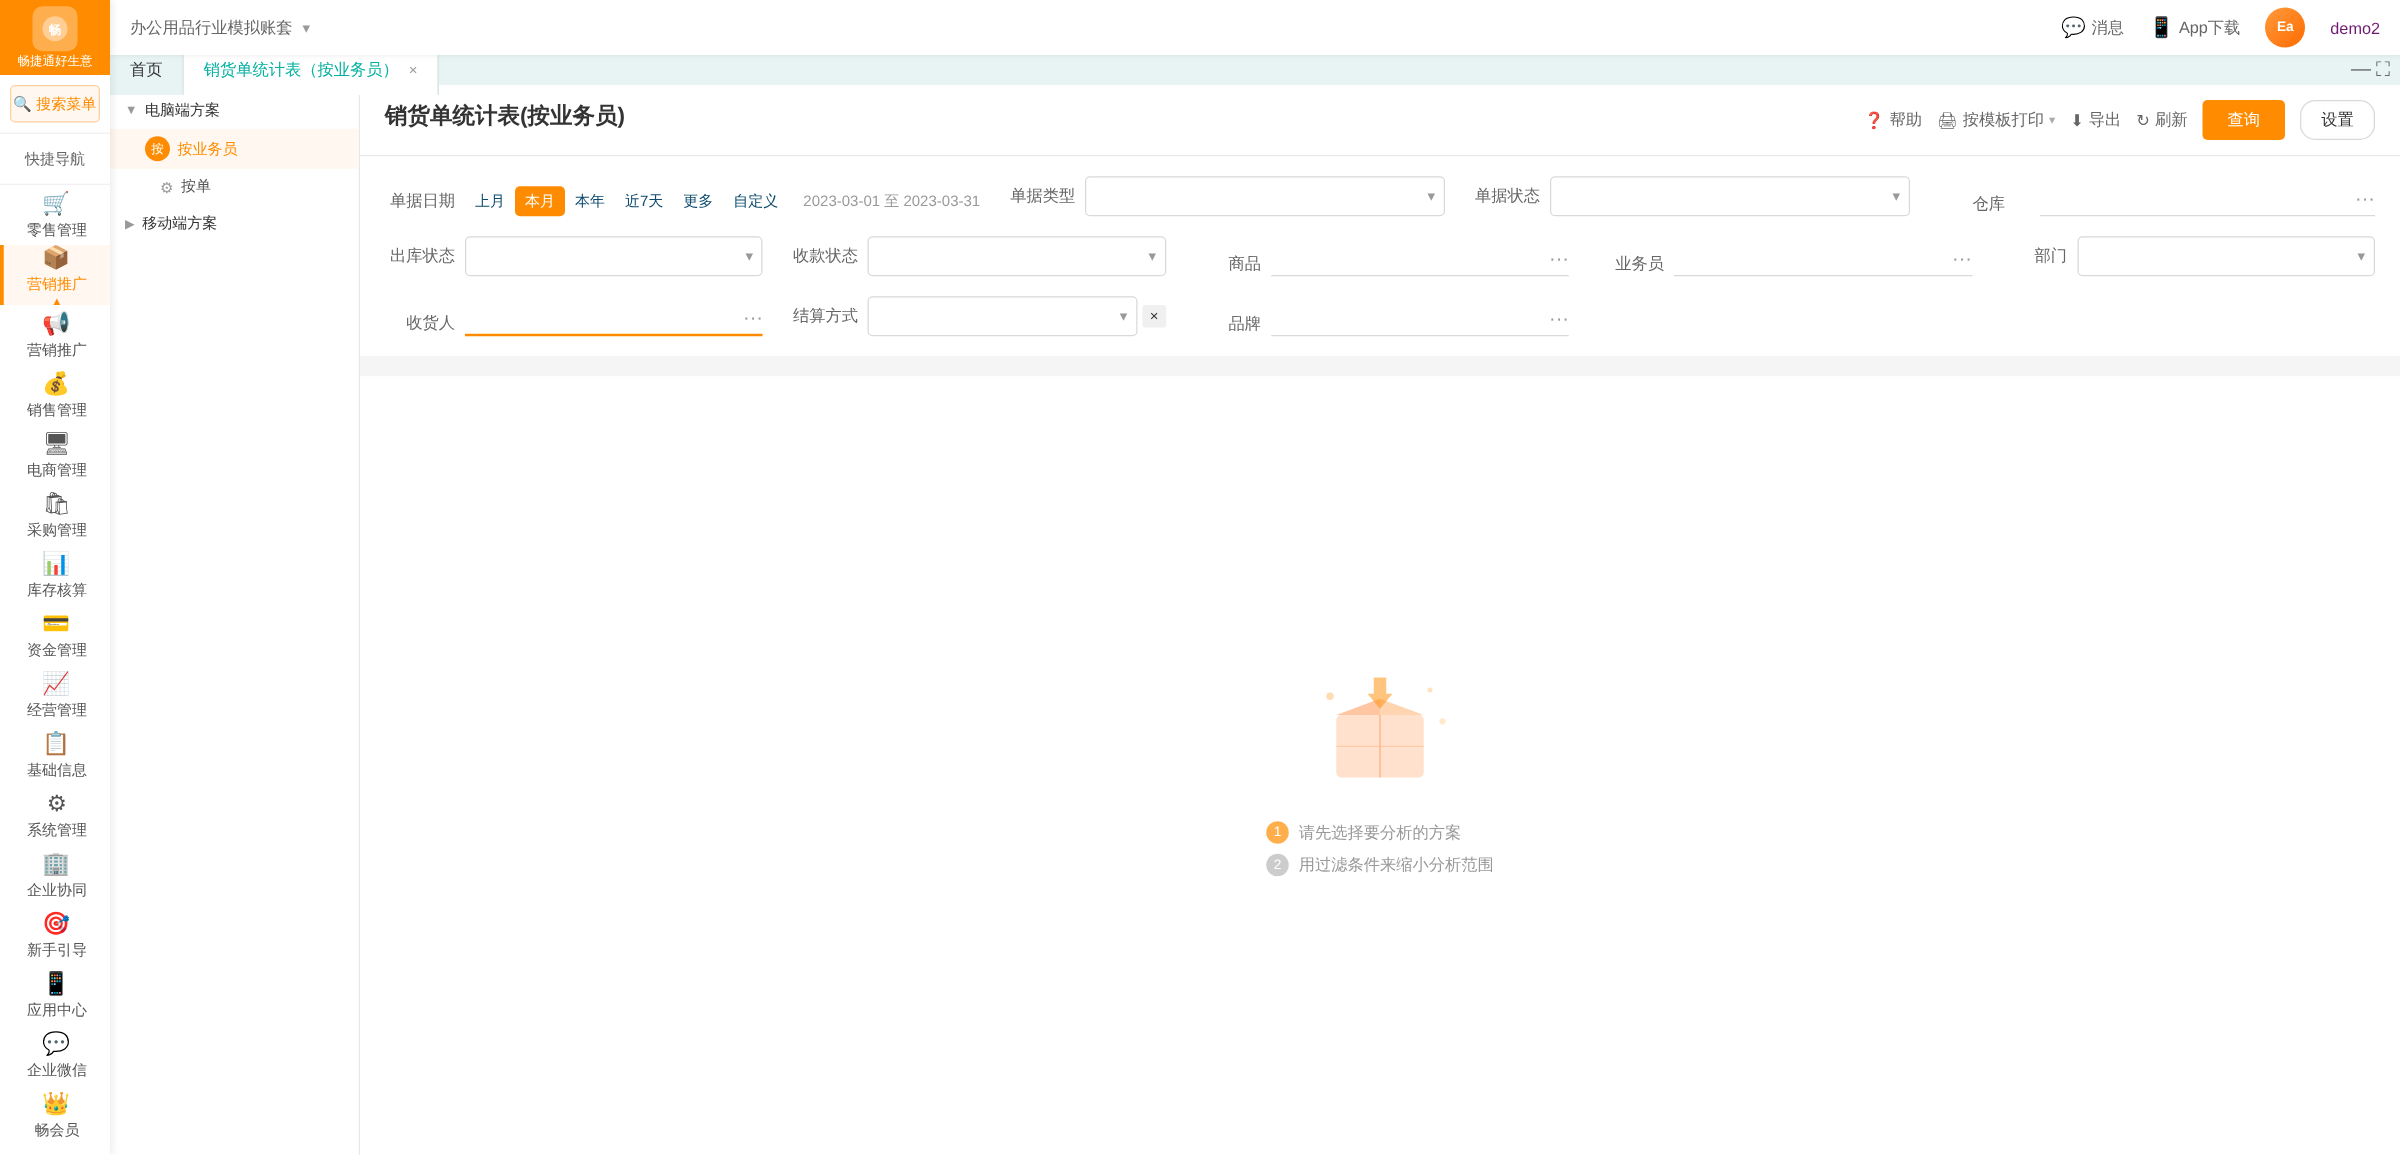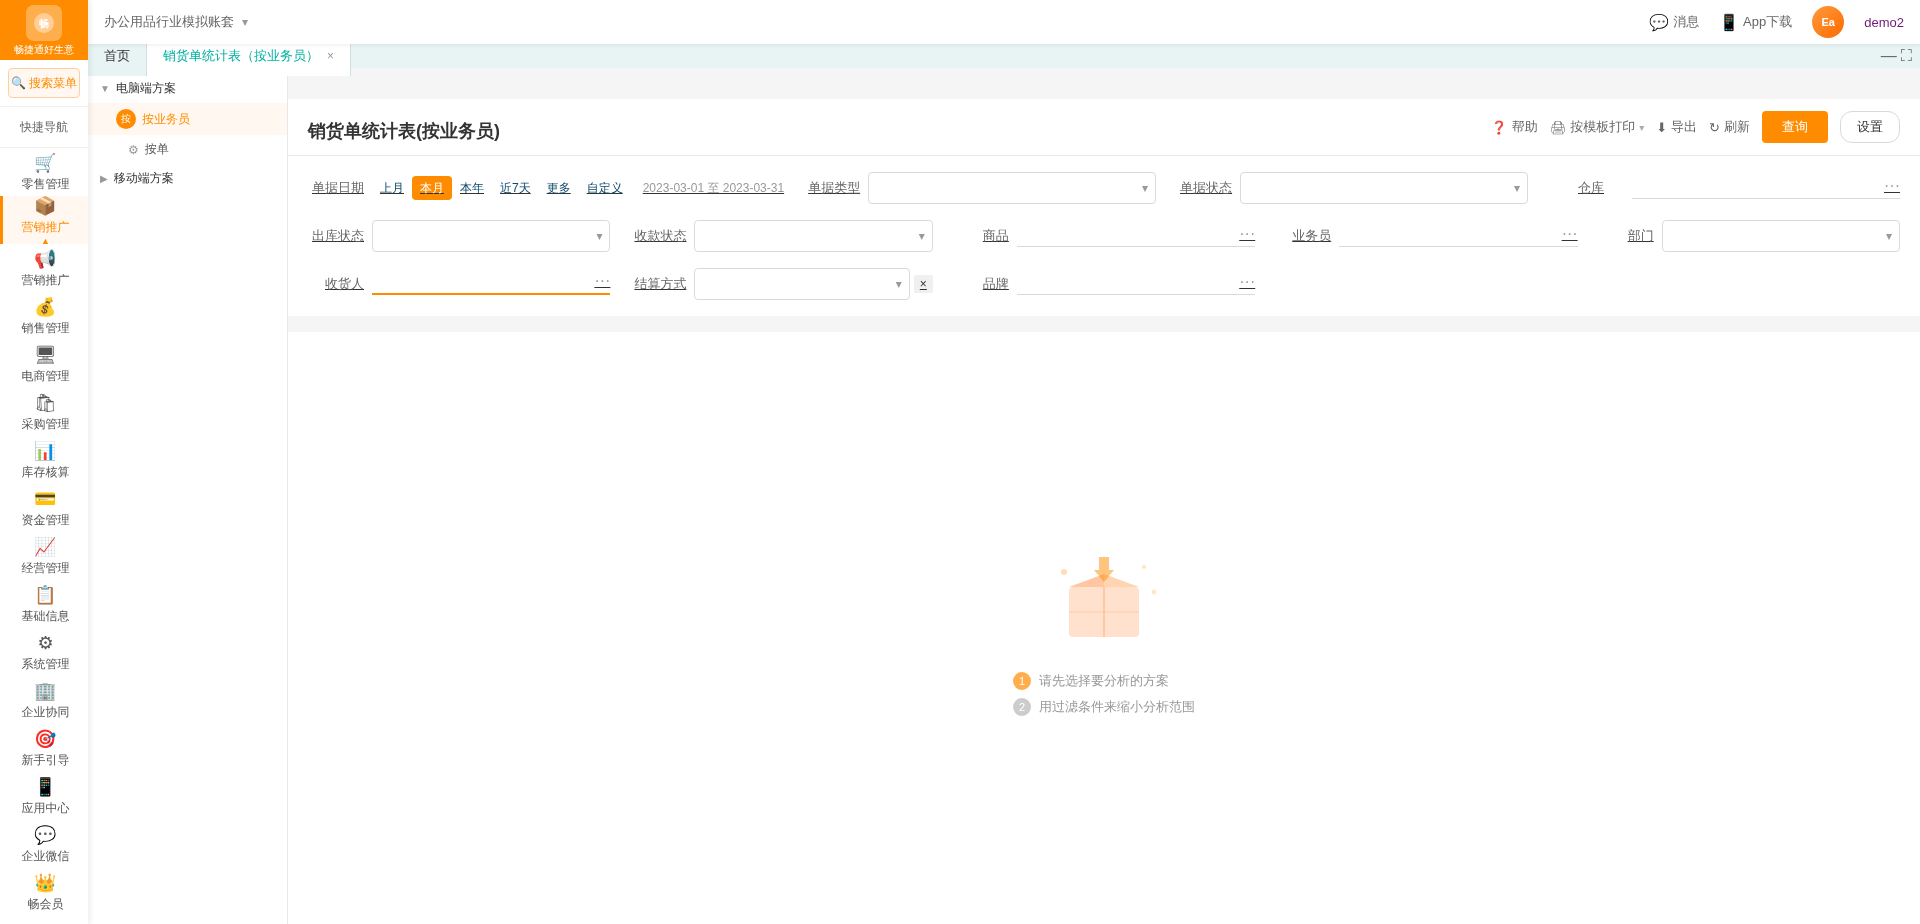--- a/index.html
+++ b/index.html
@@ -53,30 +53,30 @@
     .tree-group-label .arrow { color: #999; font-size: 10px; }
     .tree-item { display: flex; align-items: center; gap: 6px; padding: 6px 12px 6px 28px; font-size: 12px; color: #333; cursor: pointer; }
     .tree-item.active { color: #ff8c00; background: #fff7f0; }
     .tree-item .tree-item-icon { width: 20px; height: 20px; border-radius: 50%; background: #ff8c00; color: #fff; display: flex; align-items: center; justify-content: center; font-size: 10px; }
     .tree-sub-item { display: flex; align-items: center; gap: 6px; padding: 6px 12px 6px 40px; font-size: 12px; color: #555; cursor: pointer; }
 
     
     .right-panel { flex: 1; display: flex; flex-direction: column; overflow: hidden; }
 
     
-    .page-header { background: #fff; padding: 12px 20px 0; border-bottom: 1px solid #e8e8e8; display: flex; align-items: flex-end; justify-content: space-between; flex-shrink: 0; margin-top: 31px; }
+    .page-header { background: #fff; padding: 12px 20px 0; border-bottom: 1px solid #e8e8e8; display: flex; align-items: flex-start; justify-content: space-between; flex-shrink: 0; }
     .page-title { font-size: 18px; font-weight: 600; color: #333; padding-bottom: 12px; }
     .page-actions { display: flex; align-items: center; gap: 12px; padding-bottom: 12px; }
     .action-btn { display: flex; align-items: center; gap: 4px; color: #666; font-size: 13px; cursor: pointer; background: none; border: none; }
     .primary-btn { height: 32px; padding: 0 20px; background: #ff8c00; color: #fff; border: none; border-radius: 4px; font-size: 13px; cursor: pointer; }
     .secondary-btn { height: 32px; padding: 0 16px; background: #fff; color: #333; border: 1px solid #d9d9d9; border-radius: 12px; font-size: 13px; cursor: pointer; }
 
     
     .filter-area { background: #fff; padding: 16px 20px; flex-shrink: 0; }
-    .filter-row { display: flex; align-items: center; gap: 20px; margin-bottom: 16px; text-decoration: underline; }
+    .filter-row { display: flex; align-items: flex-end; gap: 20px; margin-bottom: 16px; }
     .filter-row:last-child { margin-bottom: 0; }
     .filter-item { display: flex; align-items: center; gap: 8px; }
     .filter-label { font-size: 13px; color: #666; white-space: nowrap; min-width: 56px; text-align: right; }
     .filter-select { height: 32px; border: 1px solid #d9d9d9; border-radius: 4px; padding: 0 28px 0 8px; font-size: 13px; color: #333; background: #fff; outline: none; appearance: none; cursor: pointer; min-width: 180px; }
     .filter-select-wrapper { position: relative; display: inline-flex; align-items: center; }
     .filter-select-wrapper .chevron { position: absolute; right: 8px; color: #999; font-size: 12px; pointer-events: none; }
     .date-shortcuts { display: flex; align-items: center; gap: 0; margin-right: 4px; }
     .date-shortcut { padding: 0 8px; height: 24px; line-height: 24px; font-size: 12px; color: #0c4a6e; cursor: pointer; border: none; background: none; }
     .date-shortcut.active { background: #ff8c00; color: #fff; border-radius: 4px; }
     .date-range { font-size: 12px; color: #999; }

